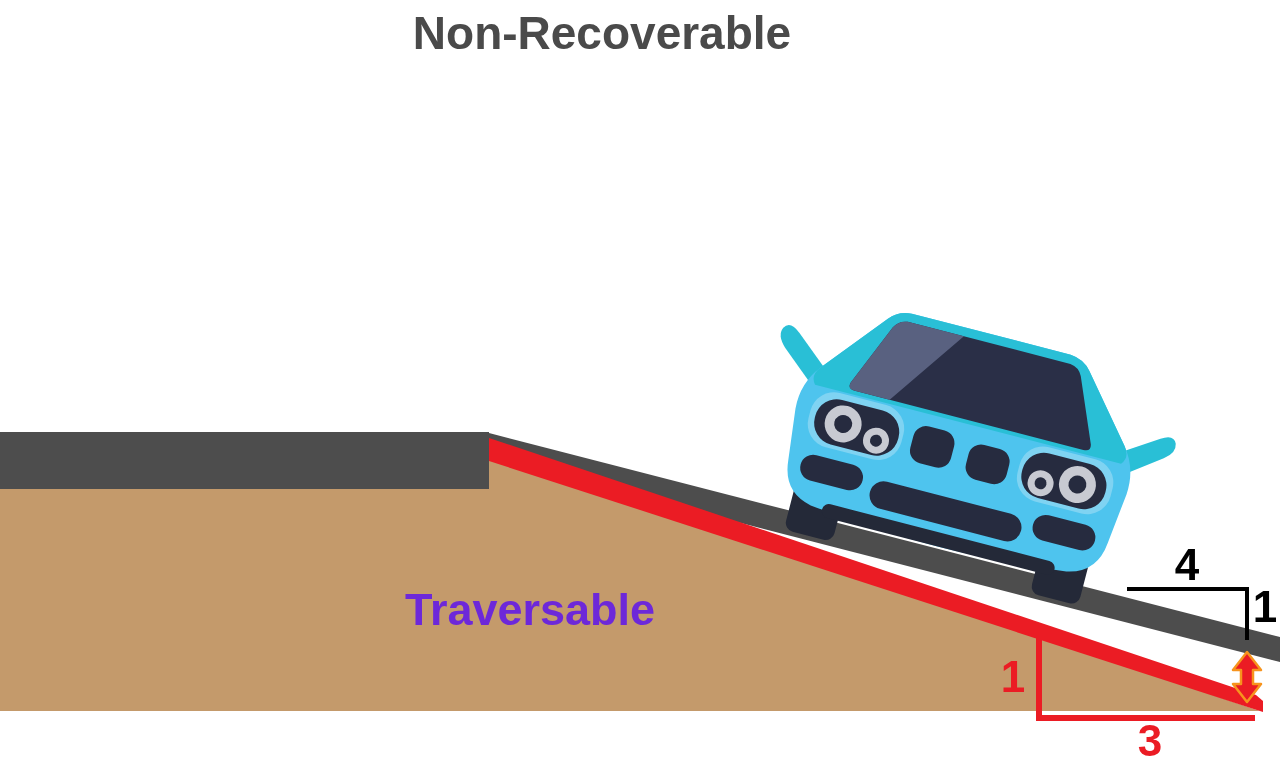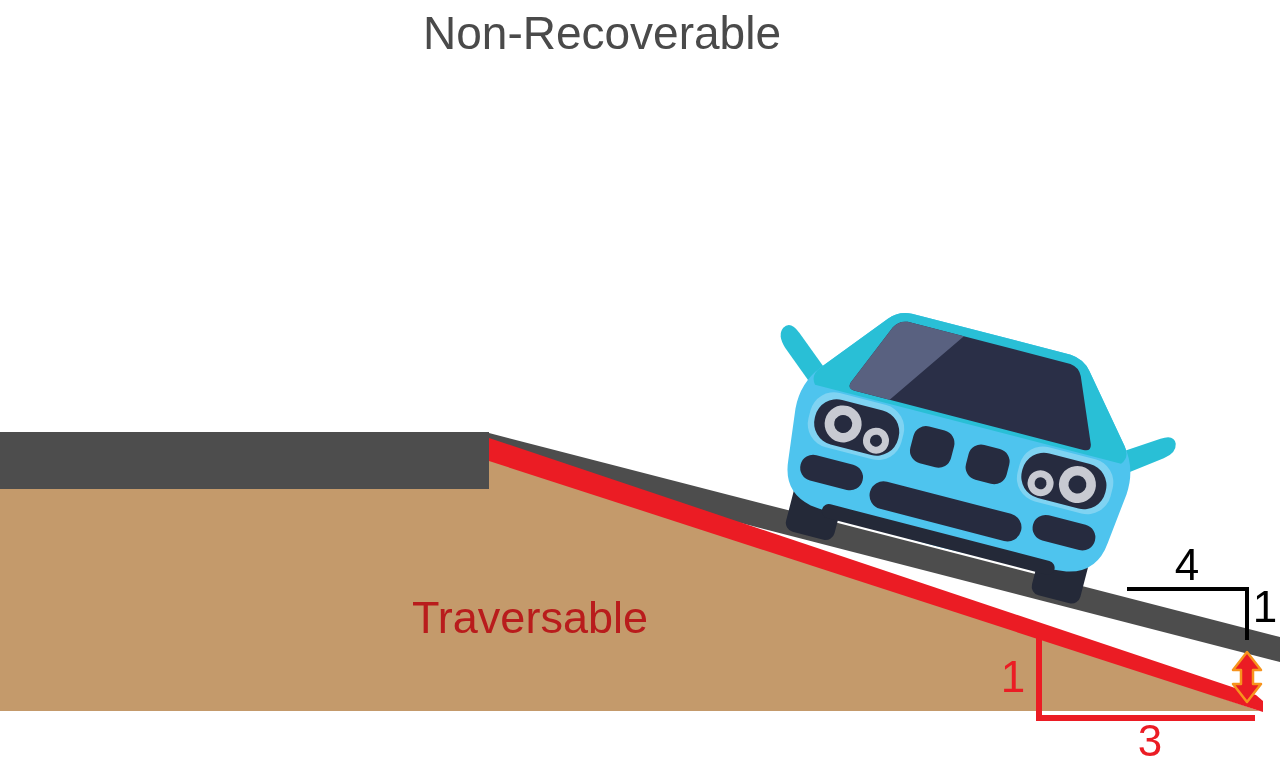--- a/index.html
+++ b/index.html
@@ -5,33 +5,32 @@
   html, body { margin: 0; padding: 0; background: #ffffff; }
   .stage {
     position: relative;
     width: 1280px;
     height: 767px;
     overflow: hidden;
     background: #ffffff;
     font-family: "Liberation Sans", sans-serif;
   }
   .scene { position: absolute; left: 0; top: 0; }
-  .label { position: absolute; font-weight: normal; white-space: nowrap; }
+  .label { position: absolute; font-weight: bold; white-space: nowrap; }
   .title {
     left: 602px; top: 6px;
     transform: translateX(-50%);
     font-size: 46px; letter-spacing: 0px;
     color: #4A4A4A;
   }
   .traversable {
     left: 530px; top: 610px;
     transform: translate(-50%,-50%);
     font-size: 45px;
-    color: #b91c1c;
-    margin-top: 8px;
+    color: #6d28d9;
   }
   .num { font-size: 44px; transform: translate(-50%,-50%); }
   .num-black { color: #000000; }
   .num-red { color: #EB1C24; }
   .n-run4  { left: 1187px; top: 565px; }
   .n-rise1 { left: 1265px; top: 607px; }
   .n-rise1r{ left: 1013px; top: 677px; }
   .n-run3  { left: 1150px; top: 741px; }
 </style>
 </head>

